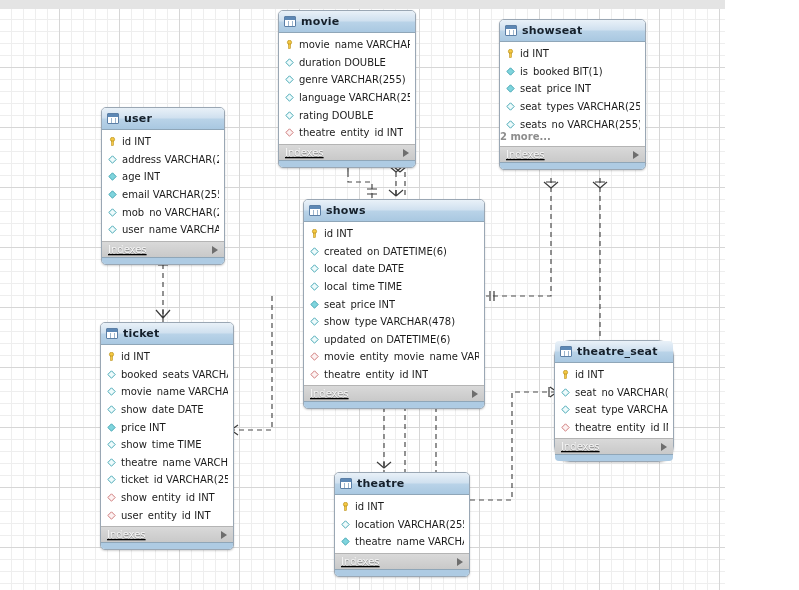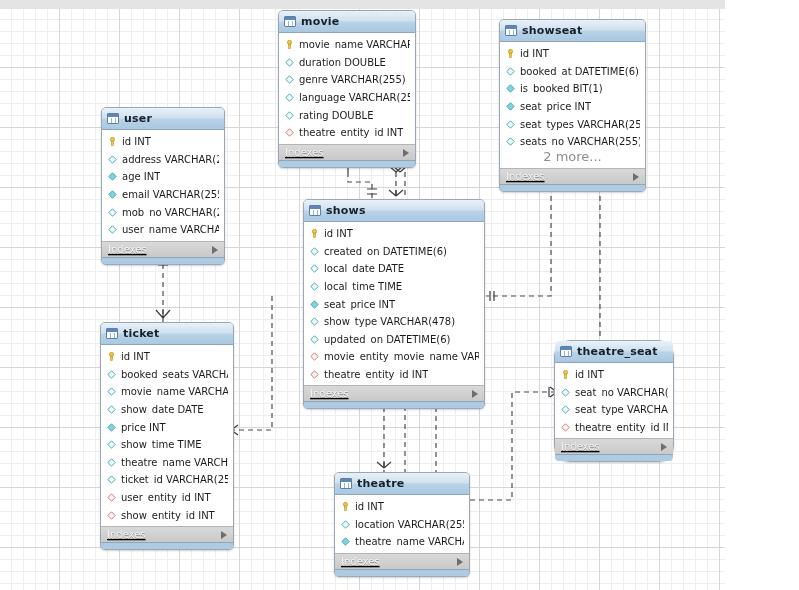--- a/index.html
+++ b/index.html
@@ -76,21 +76,21 @@
   }
   .tbl .caret{border-top-color:#4a6b8a;}
   .tbl .cols{padding:3px 0 2px 0;background:#ffffff;}
   .col{
     display:flex;align-items:center;height:17.6px;padding:0 5px 0 6px;
     font-size:10px;color:#1b1b1b;white-space:nowrap;
   }
   .gl{flex:0 0 auto;margin-right:5px;display:block;}
   .col .cn{overflow:hidden;text-overflow:clip;}
   .more{
-    font-size:13px;color:#8d8d8d;text-align:center;padding:0 0 2px 0;margin-top:-2px;
+    font-size:10px;color:#8d8d8d;padding:0 0 2px 0;margin-top:-2px;font-weight:bold;
   }
   .idx{
     height:15px;background:linear-gradient(to bottom,#d9d9d9 0%,#c9c9c9 100%);
     border-top:1px solid #b4b4b4;
     display:flex;align-items:center;padding:0 6px;position:relative;text-decoration:underline;
   }
   .idx .lbl{font-size:10px;color:#f4f4f4;text-shadow:0 1px 0 #8e8e8e;}
   .idx .tri{
     position:absolute;right:6px;top:4px;width:0;height:0;
     border-top:4px solid transparent;border-bottom:4px solid transparent;
@@ -236,26 +236,20 @@
         <div class="cols">
           <div class="col">
             <svg width="9" height="9" viewBox="0 0 9 9" class="gl">
               <circle cx="4.5" cy="2.4" r="2.1" fill="#f5c842" stroke="#b9901c" stroke-width=".7"></circle>
               <rect x="3.6" y="4" width="1.8" height="4.4" fill="#f5c842" stroke="#b9901c" stroke-width=".6"></rect>
             </svg>
             <span class="cn">id INT</span>
           </div>
           <div class="col">
             <svg width="9" height="9" viewBox="0 0 9 9" class="gl">
-              <path d="M4.5,.8 L8.2,4.5 L4.5,8.2 L.8,4.5 Z" fill="#eefbfc" stroke="#4aa9b5" stroke-width="1"></path>
-            </svg>
-            <span class="cn">booked_at DATETIME(6)</span>
-          </div>
-          <div class="col">
-            <svg width="9" height="9" viewBox="0 0 9 9" class="gl">
               <path d="M4.5,.8 L8.2,4.5 L4.5,8.2 L.8,4.5 Z" fill="#7fd4dd" stroke="#4aa9b5" stroke-width="1"></path>
             </svg>
             <span class="cn">is_booked BIT(1)</span>
           </div>
           <div class="col">
             <svg width="9" height="9" viewBox="0 0 9 9" class="gl">
               <path d="M4.5,.8 L8.2,4.5 L4.5,8.2 L.8,4.5 Z" fill="#7fd4dd" stroke="#4aa9b5" stroke-width="1"></path>
             </svg>
             <span class="cn">seat_price INT</span>
           </div>
@@ -452,27 +446,27 @@
           <div class="col">
             <svg width="9" height="9" viewBox="0 0 9 9" class="gl">
               <path d="M4.5,.8 L8.2,4.5 L4.5,8.2 L.8,4.5 Z" fill="#eefbfc" stroke="#4aa9b5" stroke-width="1"></path>
             </svg>
             <span class="cn">ticket_id VARCHAR(255)</span>
           </div>
           <div class="col">
             <svg width="9" height="9" viewBox="0 0 9 9" class="gl">
               <path d="M4.5,.8 L8.2,4.5 L4.5,8.2 L.8,4.5 Z" fill="#fdf2f2" stroke="#cf7d7d" stroke-width="1"></path>
             </svg>
+            <span class="cn">show_entity_id INT</span>
+          </div>
+          <div class="col">
+            <svg width="9" height="9" viewBox="0 0 9 9" class="gl">
+              <path d="M4.5,.8 L8.2,4.5 L4.5,8.2 L.8,4.5 Z" fill="#fdf2f2" stroke="#cf7d7d" stroke-width="1"></path>
+            </svg>
             <span class="cn">user_entity_id INT</span>
-          </div>
-          <div class="col">
-            <svg width="9" height="9" viewBox="0 0 9 9" class="gl">
-              <path d="M4.5,.8 L8.2,4.5 L4.5,8.2 L.8,4.5 Z" fill="#fdf2f2" stroke="#cf7d7d" stroke-width="1"></path>
-            </svg>
-            <span class="cn">show_entity_id INT</span>
           </div>
         </div>
         <div class="idx">
           <span class="lbl">Indexes</span>
           <span class="tri"></span>
         </div>
         <div class="foot"></div>
       </div>
       <div class="tbl" style="left: 554px; top: 340px; width: 120px; border-radius: 16px;">
         <div class="hdr">

